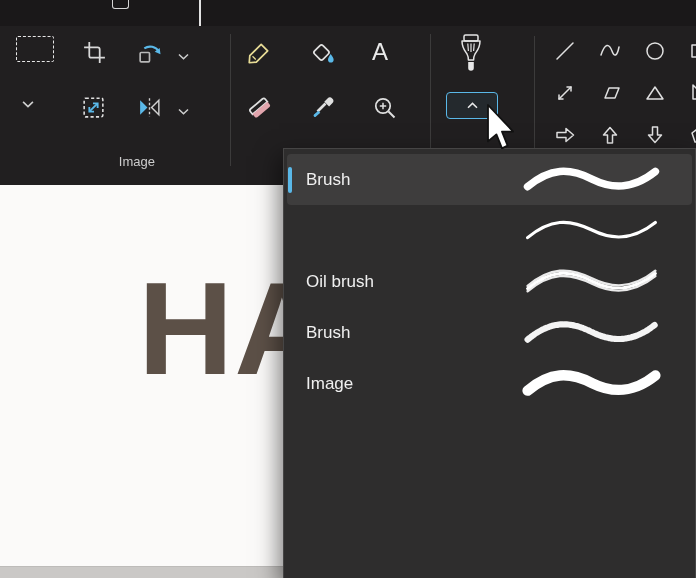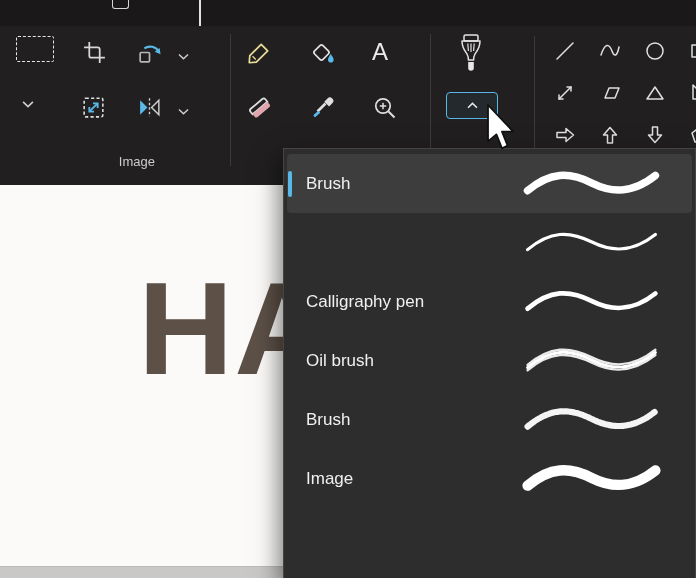--- a/index.html
+++ b/index.html
@@ -47,21 +47,21 @@
   }
   .canvas-edge { position:absolute; left:0; bottom:0; width:283px; height:12px; background:#cac8c6; border-top:1px solid #bdbbb9; }
 
   
   .flyout {
     position:absolute; left:283px; top:148px; width:413px; height:432px;
     background:#2e2d2d; border:1px solid #464545; border-bottom:none;
     box-shadow:-4px 8px 22px rgba(0,0,0,0.5);
     padding-top:5px; z-index:10;
   }
-  .flyout-item { position:relative; height:59px; display:flex; align-items:center; margin:0 3px; border-radius:4px; }
+  .flyout-item { position:relative; height:51px; display:flex; align-items:center; margin:0 3px; border-radius:4px; }
   .flyout-item.selected { background:#3e3d3d; }
   .item-label { margin-left:19px; font-size:17px; color:#f0f0f0; }
   .accent-bar { display:none; }
   .flyout-item.selected .accent-bar {
     display:block; position:absolute; left:1px; top:50%; transform:translateY(-50%);
     width:3.5px; height:26px; border-radius:2px; background:#5ab8e8;
   }
   .stroke-svg { position:absolute; left:233px; top:50%; transform:translateY(-50%); overflow:visible; }
   .stroke-svg path { stroke:#ffffff; fill:none; stroke-linecap:round; }
   .stroke-svg .main { stroke-width:6; }
@@ -296,29 +296,20 @@
     <div class="flyout-item">
 
     <svg class="stroke-svg stroke-calligraphy-brush" viewBox="0 0 150 40" width="142" height="38">
       <path class="aux aux1" d="M8,27 C32,7 52,7 76,19 C96,29 118,31 143,11"></path>
       <path class="main" d="M8,27 C32,7 52,7 76,19 C96,29 118,31 143,11"></path>
       <path class="aux aux2" d="M8,27 C32,7 52,7 76,19 C96,29 118,31 143,11"></path>
     </svg>
   </div>
     <div class="flyout-item">
 
-    <span class="item-label">Calligraphy pen</span>
-    <svg class="stroke-svg stroke-calligraphy-pen" viewBox="0 0 150 40" width="142" height="38">
-      <path class="aux aux1" d="M8,27 C32,7 52,7 76,19 C96,29 118,31 143,11"></path>
-      <path class="main" d="M8,27 C32,7 52,7 76,19 C96,29 118,31 143,11"></path>
-      <path class="aux aux2" d="M8,27 C32,7 52,7 76,19 C96,29 118,31 143,11"></path>
-    </svg>
-  </div>
-    <div class="flyout-item">
-
     <span class="item-label">Oil brush</span>
     <svg class="stroke-svg stroke-oil-brush" viewBox="0 0 150 40" width="142" height="38">
       <path class="aux aux1" d="M8,27 C32,7 52,7 76,19 C96,29 118,31 143,11"></path>
       <path class="main" d="M8,27 C32,7 52,7 76,19 C96,29 118,31 143,11"></path>
       <path class="aux aux2" d="M8,27 C32,7 52,7 76,19 C96,29 118,31 143,11"></path>
     </svg>
   </div>
     <div class="flyout-item">
 
     <span class="item-label">Brush</span>

